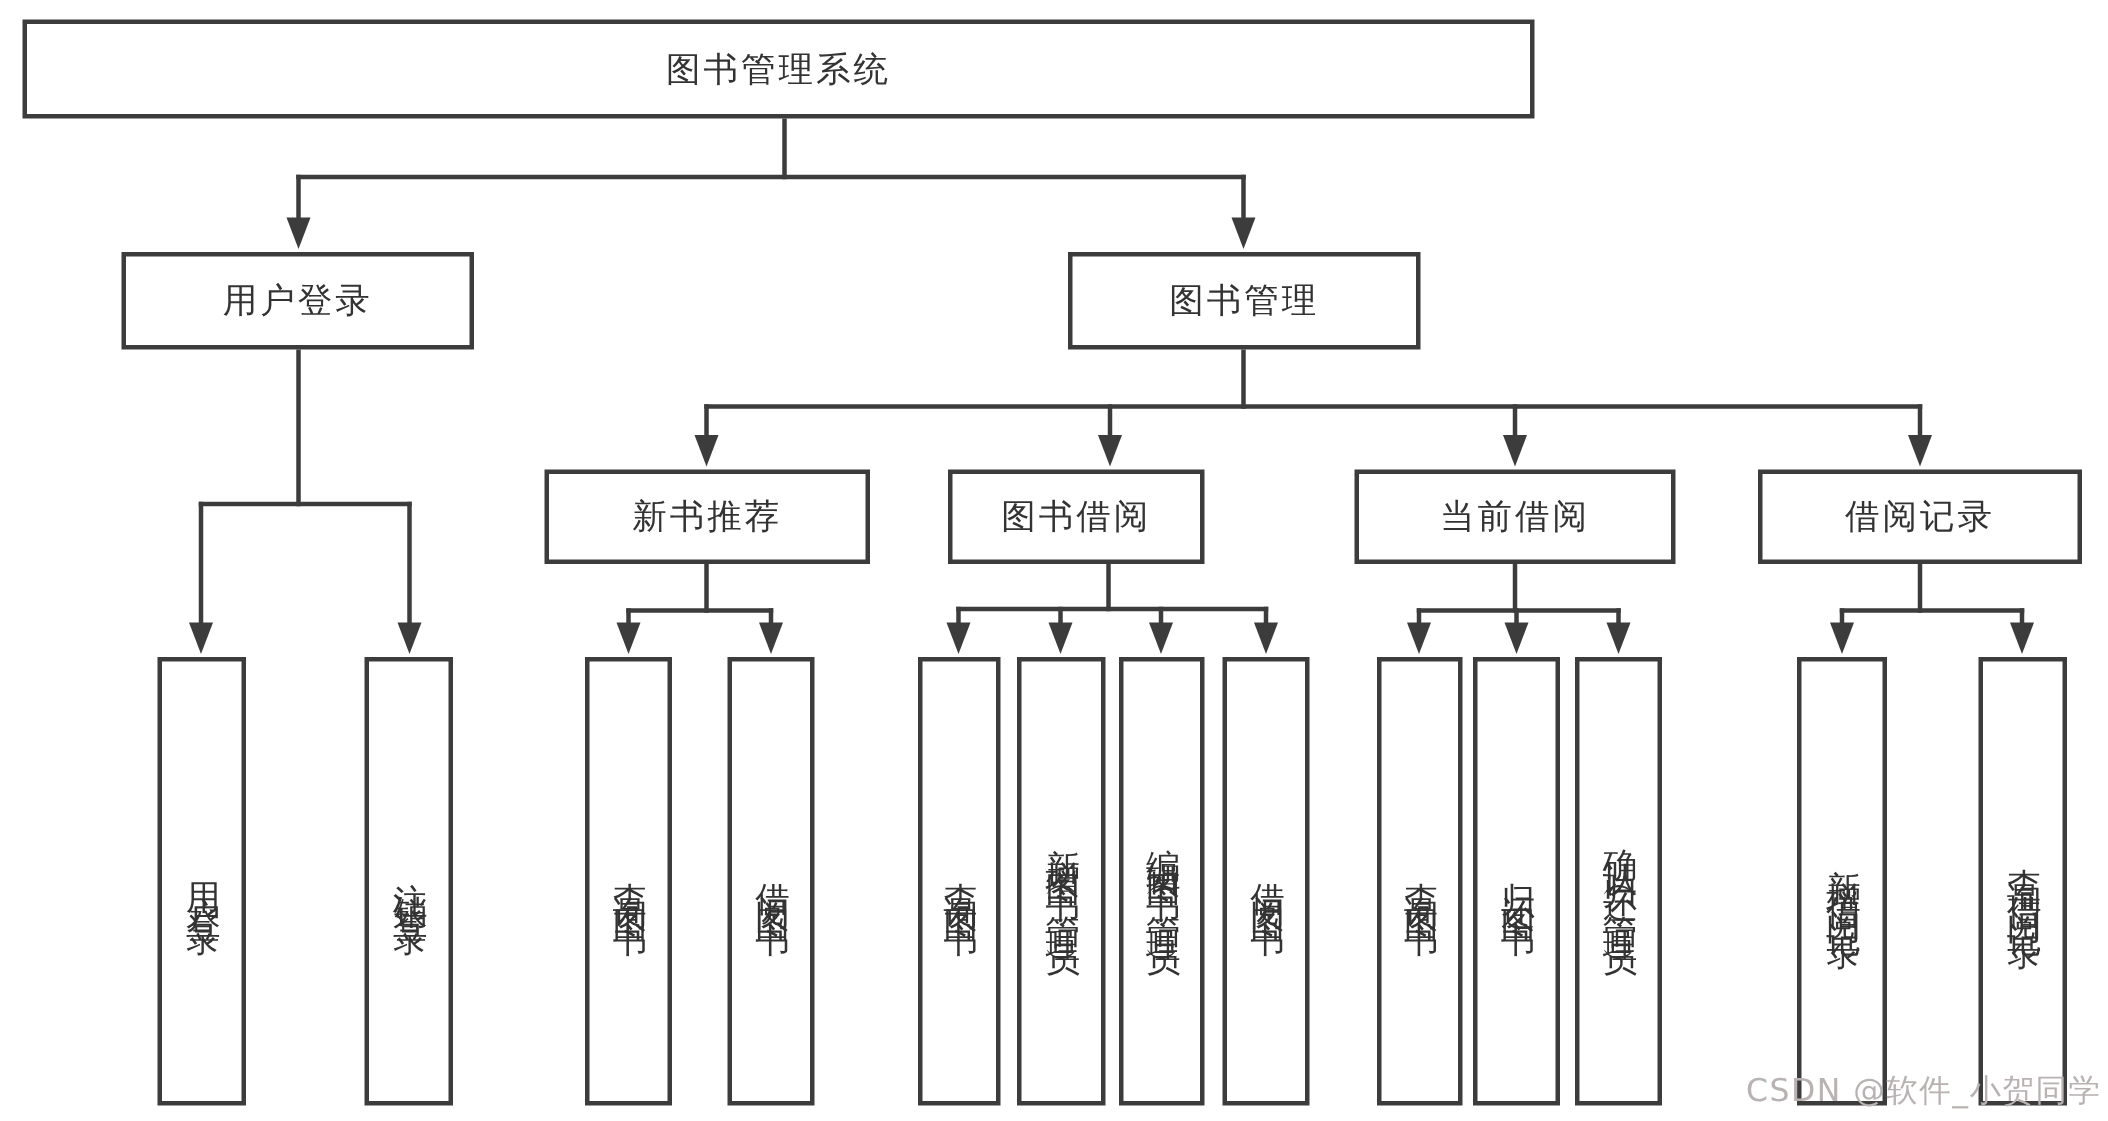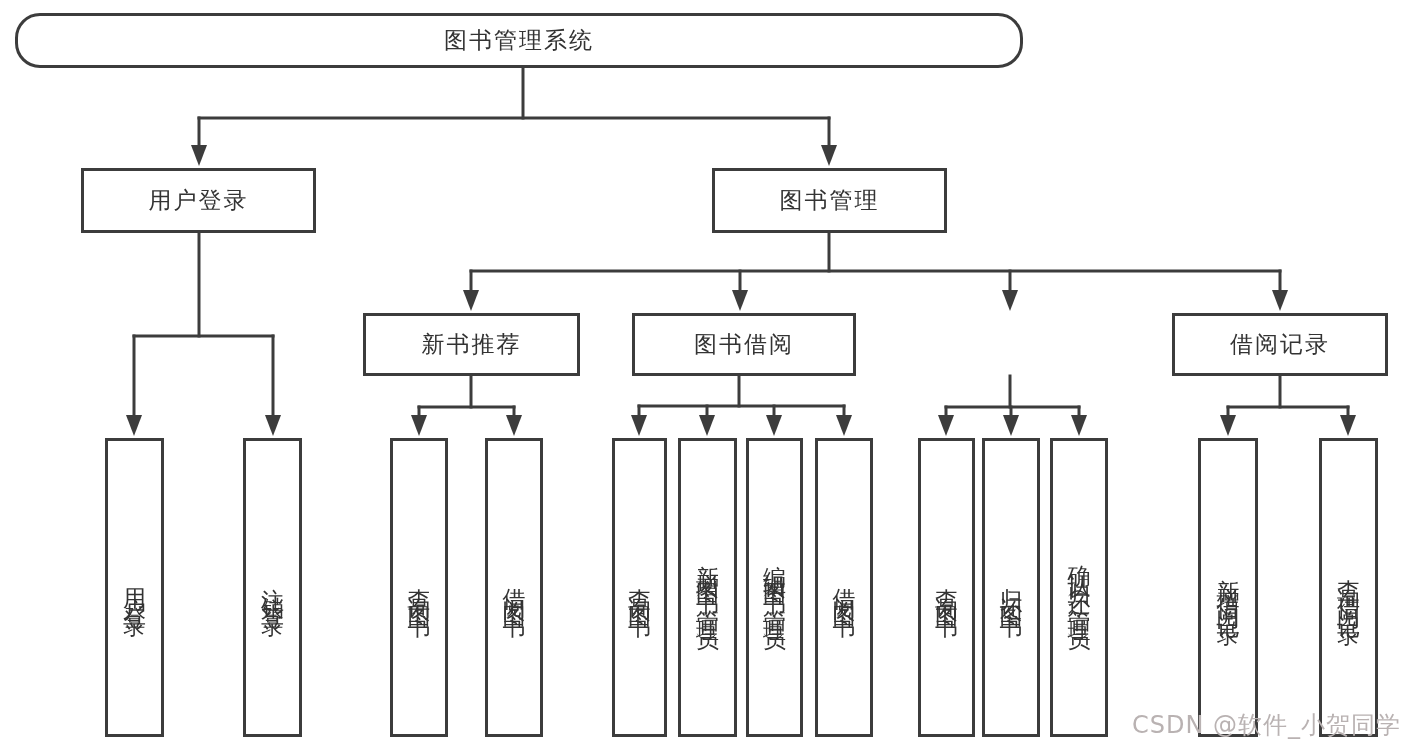--- a/index.html
+++ b/index.html
@@ -50,21 +50,21 @@
     writing-mode: vertical-rl;
     text-orientation: mixed;
     letter-spacing: 9px;
     font-size: 23px;
     line-height: 1;
   }
   .watermark {
     position: absolute;
     right: 4px;
     bottom: 6px;
-    font-size: 24px;
+    font-size: 21px;
     color: var(--wm, #b9b2b2);
     letter-spacing: 1px;
     z-index: 5;
     white-space: nowrap;
   }
 </style>
 </head>
 <body>
 
 <div class="canvas" style="--line: #3c3c3c; --text: #333333; --wm: #b9b2b2; --bg: #ffffff;">
@@ -128,27 +128,28 @@
       <polygon points="774,436 766,415 782,415"></polygon>
       <polygon points="844,436 836,415 852,415"></polygon>
       <polygon points="946,436 938,415 954,415"></polygon>
       <polygon points="1011,436 1003,415 1019,415"></polygon>
       <polygon points="1079,436 1071,415 1087,415"></polygon>
       <polygon points="1228,436 1220,415 1236,415"></polygon>
       <polygon points="1348,436 1340,415 1356,415"></polygon>
     </g>
   </svg>
 
-  <div class="node" style="left:15px; top:13px; width:1008px; height:55px;border-radius:25px;">图书管理系统</div>
+  <div class="node" style="left:15px; top:13px; width:1008px; height:66px;">图书管理系统</div>
 
   <div class="node" style="left:81px; top:168px; width:235px; height:65px;">用户登录</div>
   <div class="node" style="left:363px; top:313px; width:217px; height:63px;">新书推荐</div>
 
   <div class="node" style="left:712px; top:168px; width:235px; height:65px;">图书管理</div>
-  <div class="node" style="left:632px; top:313px; width:224px; height:63px;">图书借阅</div>
+  <div class="node" style="left:632px; top:313px; width:171px; height:63px;">图书借阅</div>
+  <div class="node" style="left:903px; top:313px; width:214px; height:63px;">当前借阅</div>
   <div class="node" style="left:1172px; top:313px; width:216px; height:63px;">借阅记录</div>
 
   <div class="node vbox" style="left:105px; top:438px; width:59px; height:299px;">用户登录</div>
   <div class="node vbox" style="left:243px; top:438px; width:59px; height:299px;">注销登录</div>
 
   <div class="node vbox" style="left:390px; top:438px; width:58px; height:299px;">查询图书</div>
   <div class="node vbox" style="left:485px; top:438px; width:58px; height:299px;">借阅图书</div>
 
   <div class="node vbox" style="left:612px; top:438px; width:55px; height:299px;">查询图书</div>
   <div class="node vbox" style="left:678px; top:438px; width:59px; height:299px;">新增图书（管理员）</div>

